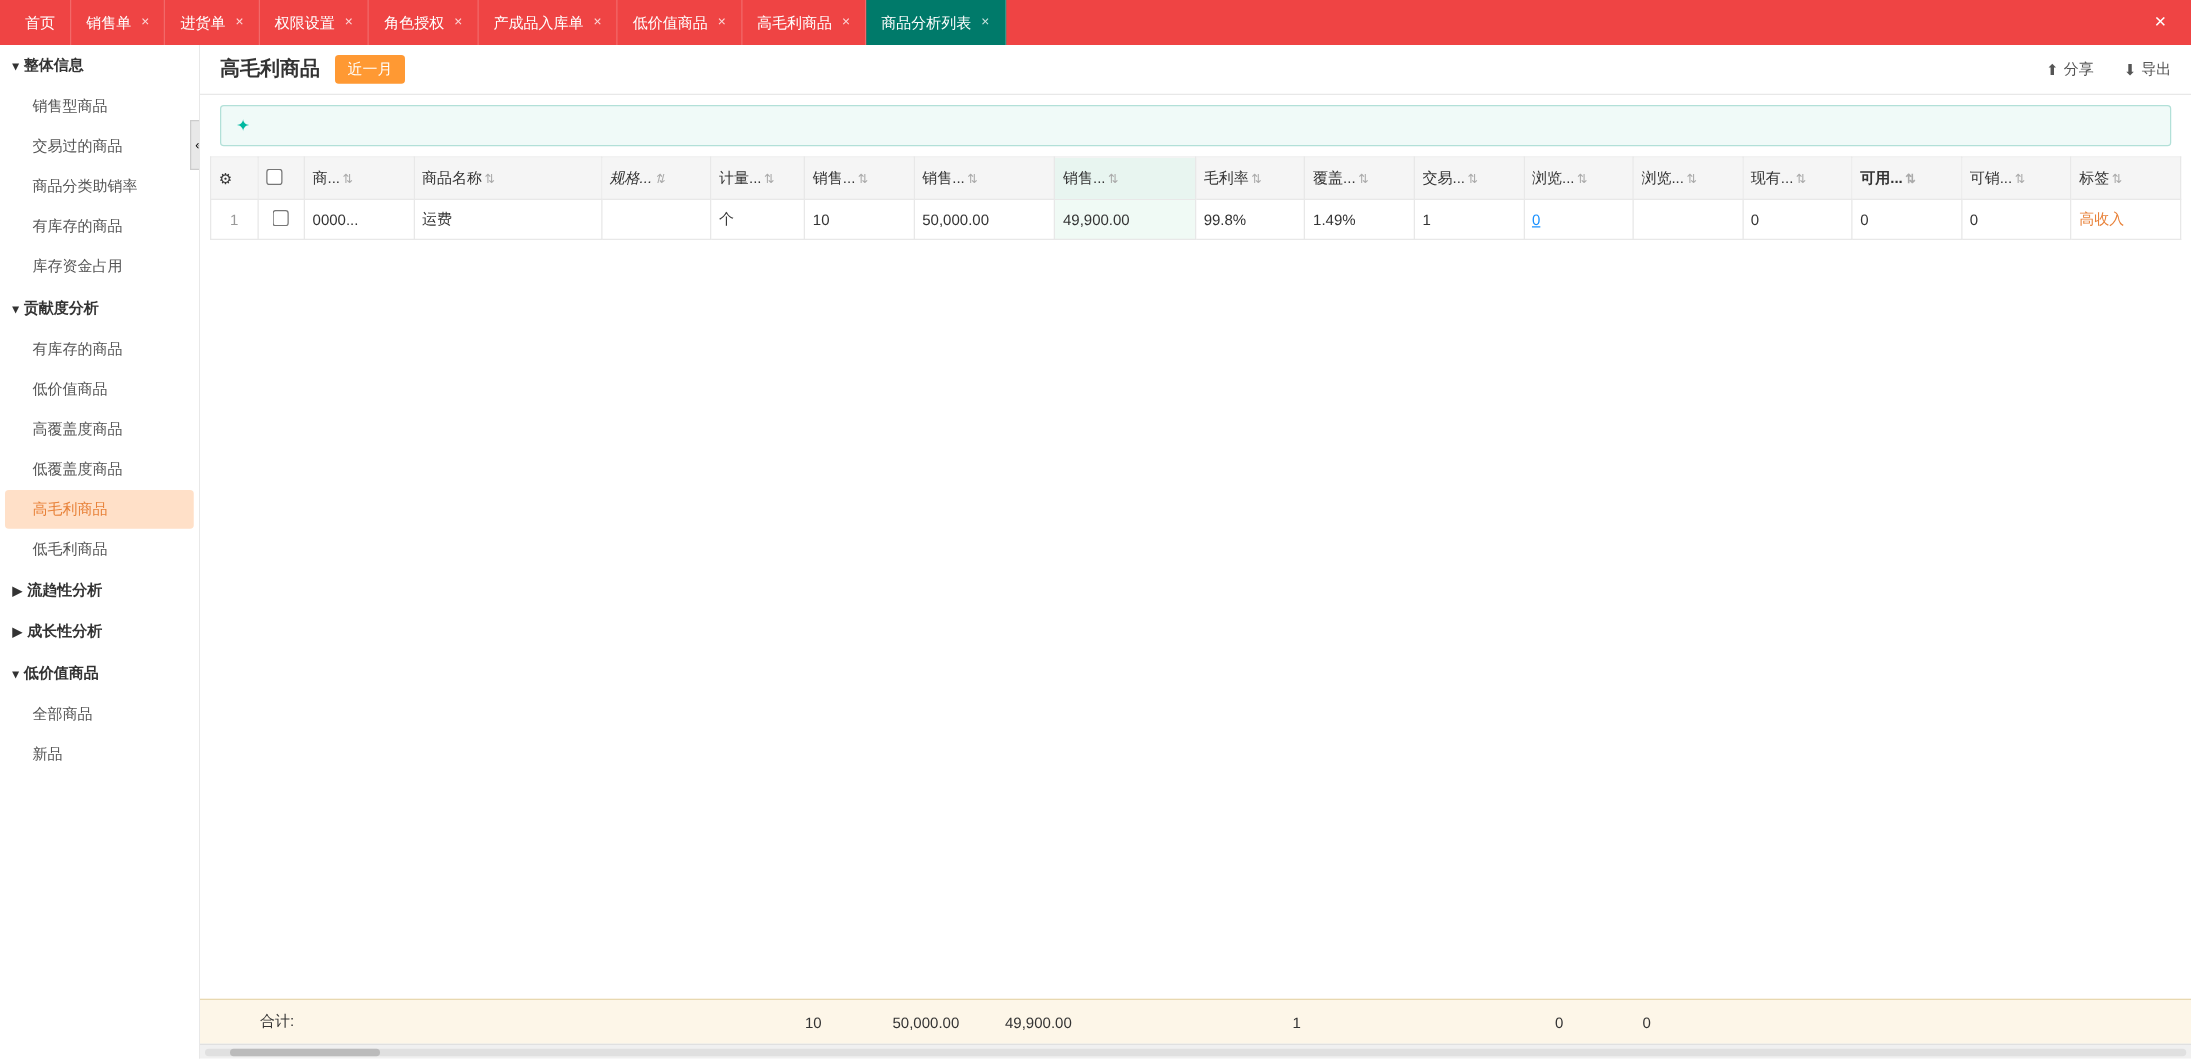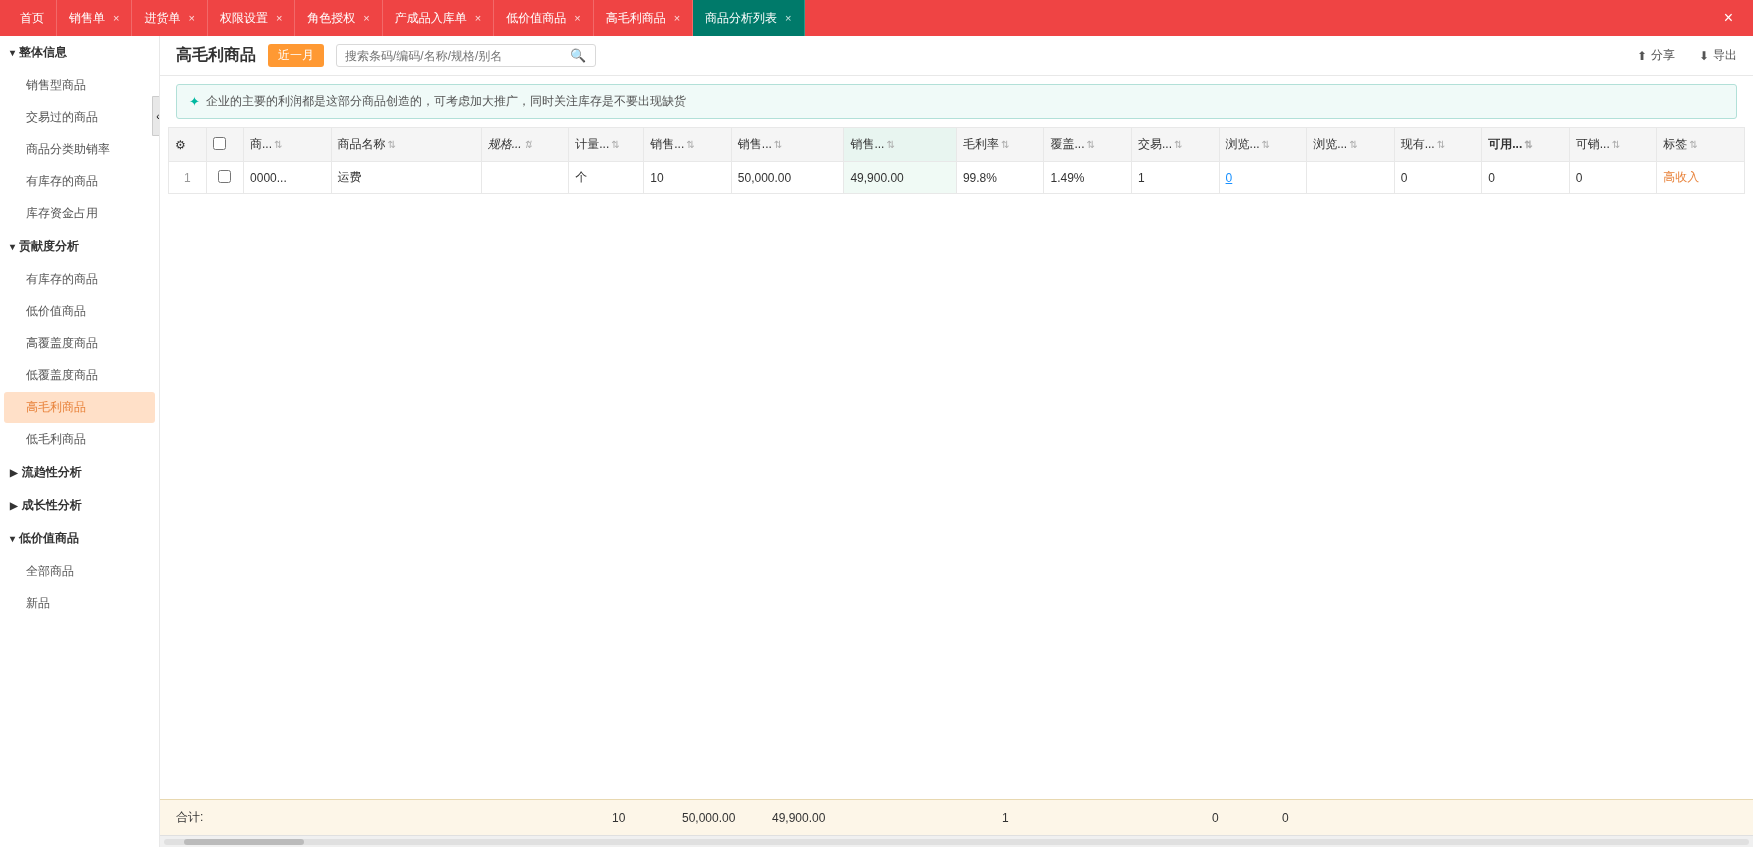--- a/index.html
+++ b/index.html
@@ -197,21 +197,21 @@
       display: flex;
       align-items: center;
       background: #fdf6e8;
       border-top: 1px solid #e8d8b0;
       padding: 8px 16px;
       gap: 0;
       font-size: 12px;
       color: #333;
       min-height: 36px;
     }
-    .footer-label { width: 80px; font-weight: 500; }
+    .footer-label { width: 80px; font-weight: 500; margin-left: 32px; }
     .footer-cell { padding: 0 6px; min-width: 60px; }
 
     
     .bottom-scrollbar {
       height: 12px;
       background: #f0f0f0;
       border-top: 1px solid #e0e0e0;
       display: flex;
       align-items: center;
       padding: 0 4px;
@@ -350,38 +350,33 @@
     <div class="sidebar-item">
       <span>新品</span>
     </div>
   </div>
 
   <div class="content-area">
 
     <div class="content-header">
       <span class="content-title">高毛利商品</span>
       <button class="filter-btn">近一月</button>
-      <div class="search-box">
-        <input type="text" placeholder="搜索条码/编码/名称/规格/别名" style="">
-        <span class="search-icon">🔍</span>
-      </div>
       <div class="header-spacer"></div>
       <div class="header-action">
         <span>⬆</span>
         <span>分享</span>
       </div>
       <div class="header-action" style="margin-left:12px;">
         <span>⬇</span>
         <span>导出</span>
       </div>
     </div>
 
     <div class="info-banner">
       <span class="info-icon">✦</span>
-      <span>企业的主要的利润都是这部分商品创造的，可考虑加大推广，同时关注库存是不要出现缺货</span>
     </div>
 
     <div class="table-container">
       <table>
         <thead>
           <tr>
             <th style="width:30px;">⚙</th>
             <th style="width:30px;"><input type="checkbox" style=""></th>
             <th style="width:70px;"><span>商...</span><span class="sort-icon">⇅</span></th>
             <th style="width:120px;"><span>商品名称</span><span class="sort-icon">⇅</span></th>

